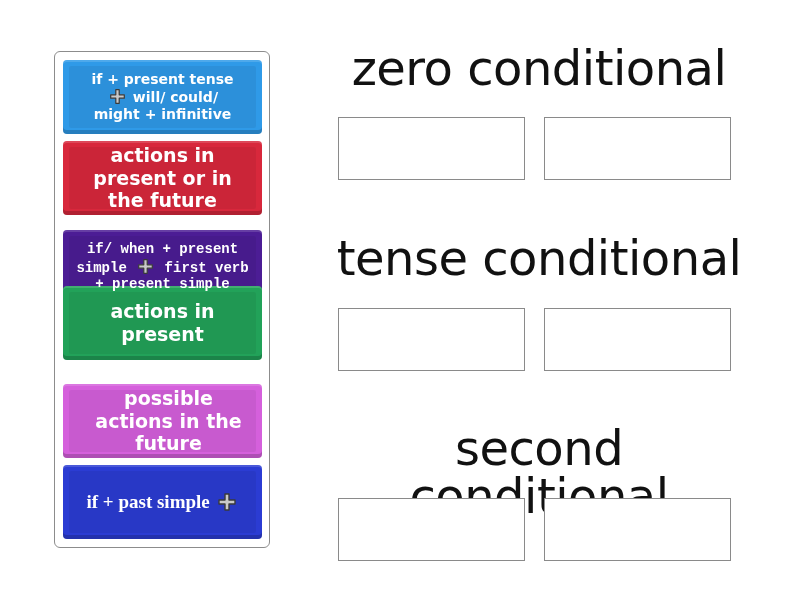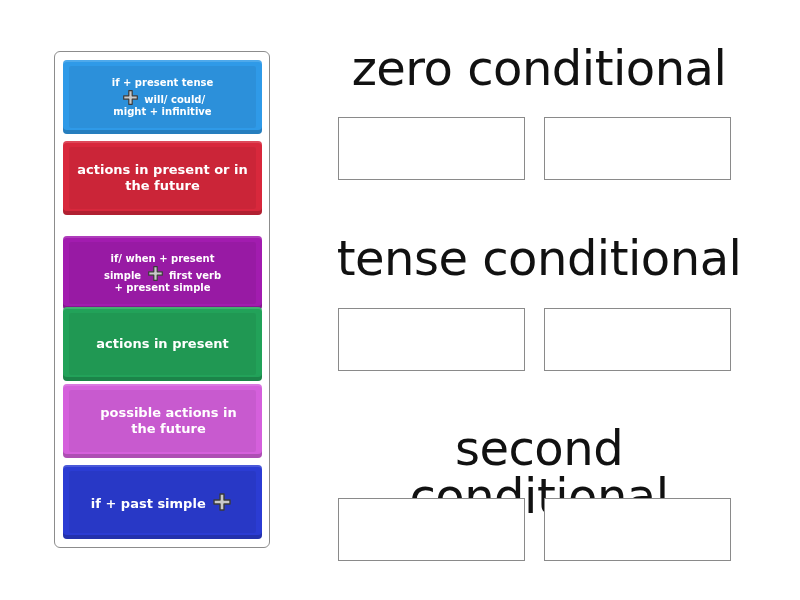--- a/index.html
+++ b/index.html
@@ -48,22 +48,22 @@
     .card .inner {
       position: absolute;
       left: 6px; right: 6px; top: 6px; bottom: 6px;
       border-radius: 2px;
       background: rgba(0,0,0,0.06);
     }
     .card .label {
       position: relative;
       z-index: 1;
     }
-    .card.small .label { font-size: 10px; }
-    .card.large .label { font-size: 13px; }
+    .card.small .label { font-size: 14px; }
+    .card.large .label { font-size: 19px; }
     .plus-icon {
       display: inline-block;
       width: 17px;
       height: 17px;
       vertical-align: -3px;
       margin: 0 2px;
     }
     .heading {
       position: absolute;
       left: 324px;
@@ -110,42 +110,42 @@
           </svg><span> will/ could/</span><br>
         <span>might + infinitive</span>
       </div>
     </div>
 
     <div class="card large" style="top:89px;background:#d8283c;">
       <div class="inner"></div>
       <div class="label" style="padding:0 6px;">actions in present or in the future</div>
     </div>
 
-    <div class="card small" style="top:184px;background:#a21caf;">
+    <div class="card small" style="top:178px;background:#4c1d95;font-family:Liberation Mono, monospace;">
       <div class="inner"></div>
       <div class="label">
         <span>if/ when + present</span><br>
         <span>simple </span><svg class="plus-icon">
             <use href="#plus-sym"></use>
           </svg><span> first verb</span><br>
         <span>+ present simple</span>
       </div>
     </div>
 
-    <div class="card large" style="top:255px;background:#22a259;">
+    <div class="card large" style="top:234px;background:#22a259;">
       <div class="inner"></div>
       <div class="label">actions in present</div>
     </div>
 
     <div class="card large" style="top:332px;background:#d560dc;padding-left:16px;">
       <div class="inner"></div>
       <div class="label" style="padding:0 14px;">possible actions in the future</div>
     </div>
 
-    <div class="card large" style="top:413px;background:#2b3cd3;">
+    <div class="card large" style="top:413px;background:#2b3cd3;font-family:Liberation Serif, serif;">
       <div class="inner"></div>
       <div class="label">
         <span>if + past simple </span><svg class="plus-icon" style="width:20px;height:20px;vertical-align:-4px;">
             <use href="#plus-sym"></use>
           </svg><br>
       </div>
     </div>
 
   </div>
 

